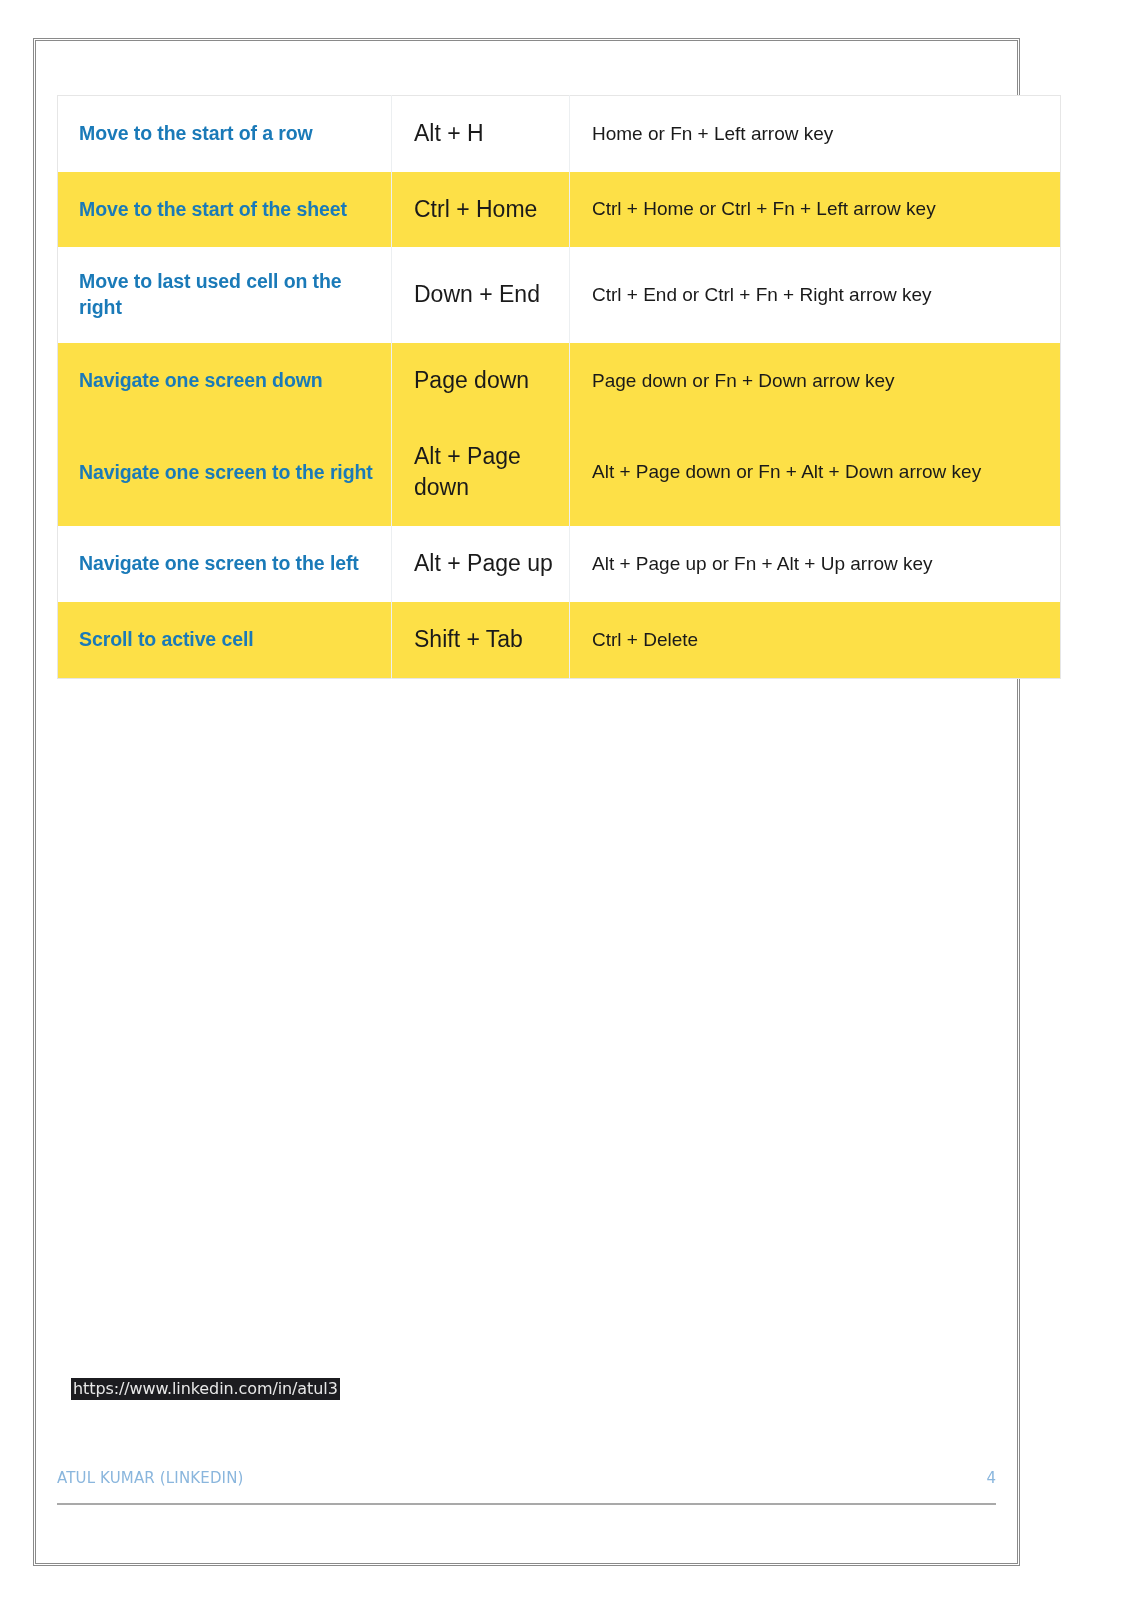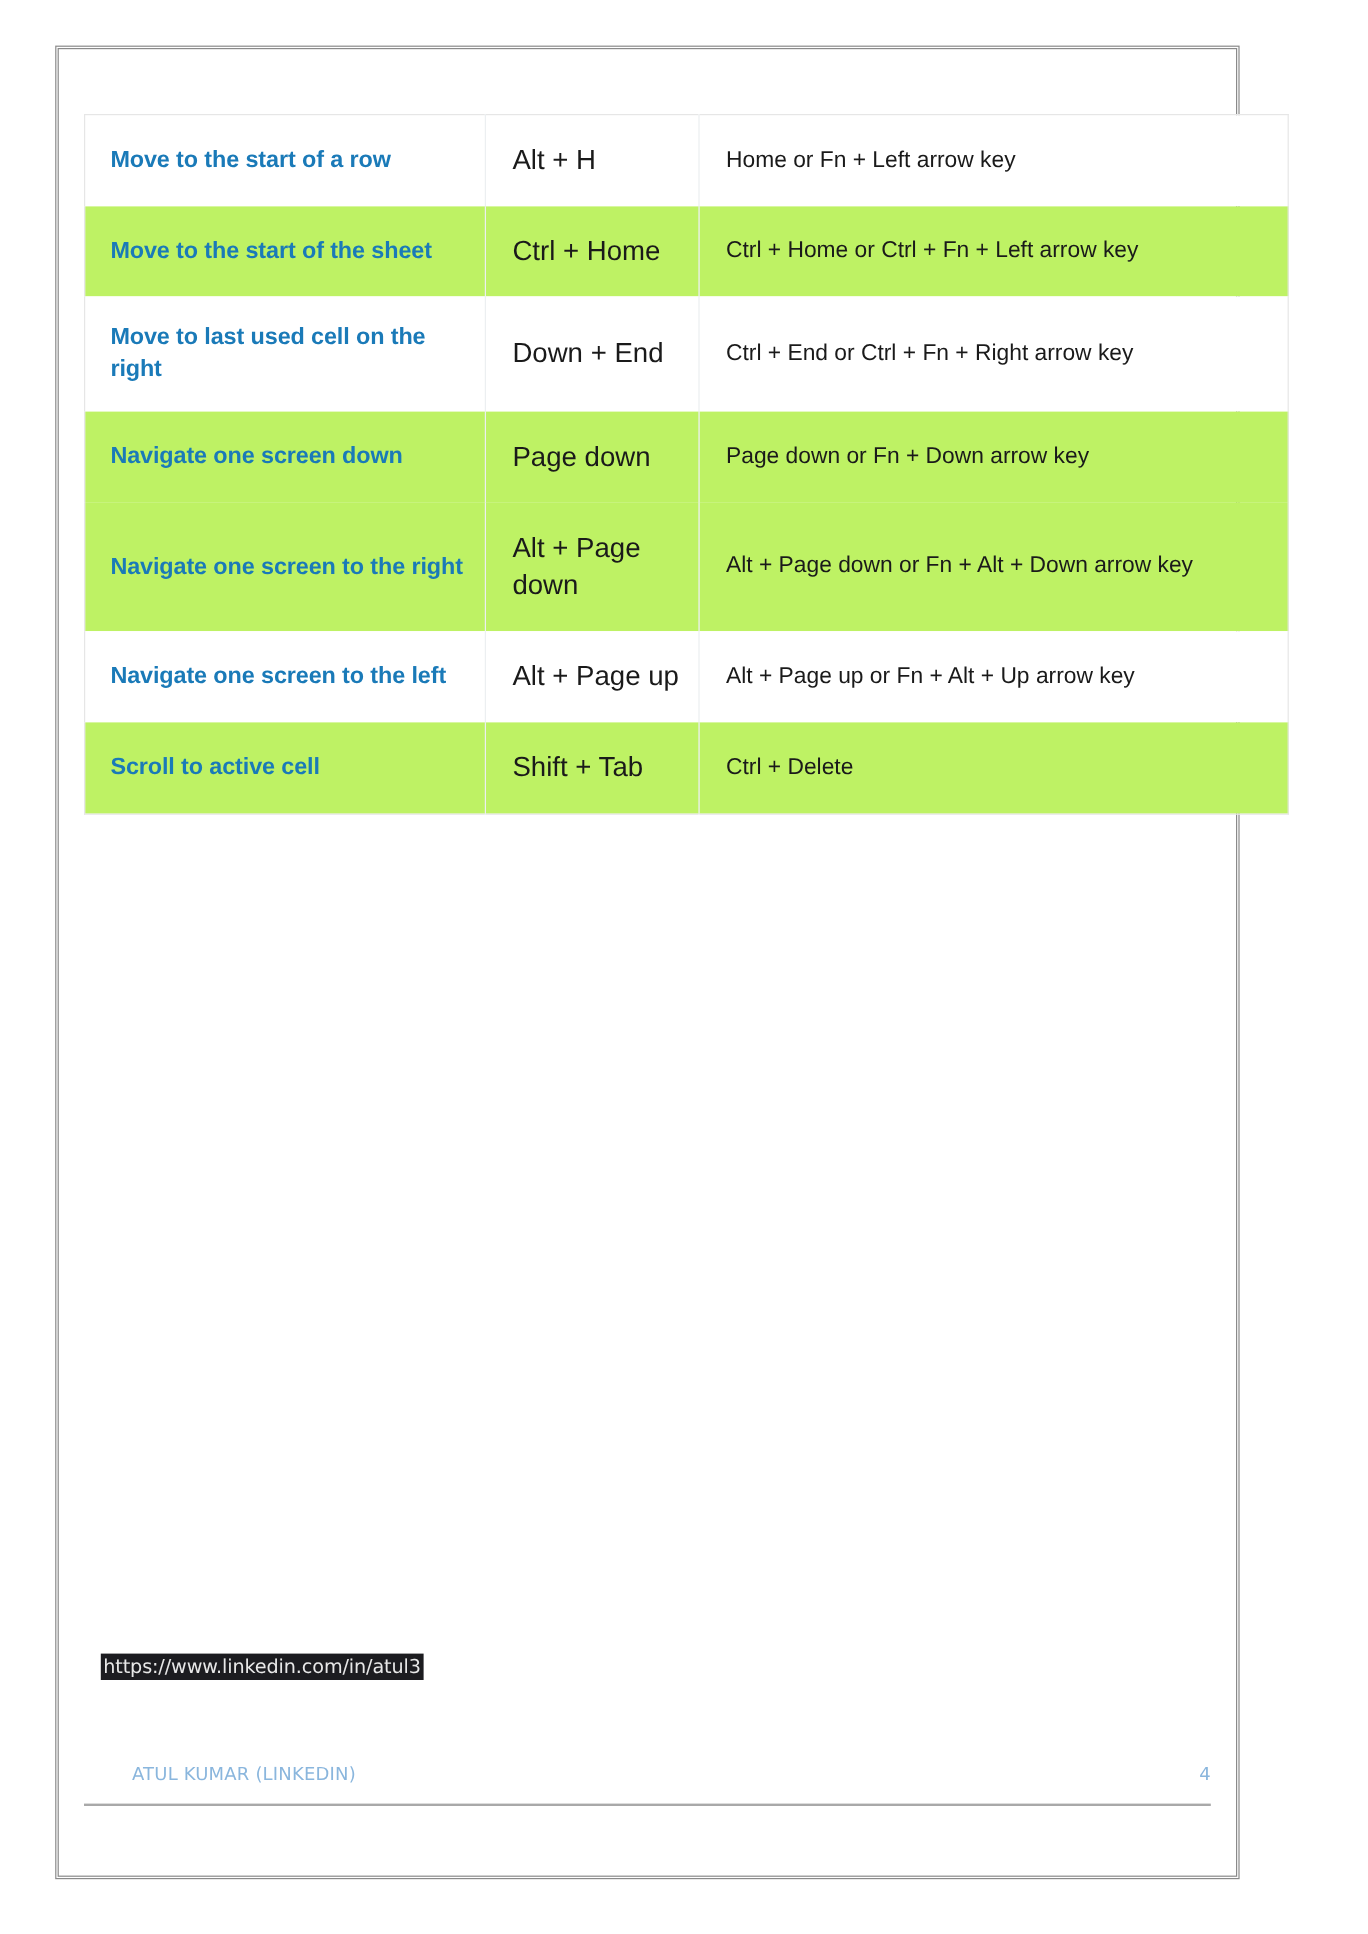--- a/index.html
+++ b/index.html
@@ -10,21 +10,21 @@
   body {
     width: 1140px;
     height: 1612px;
     font-family: "Liberation Sans", sans-serif;
     -webkit-font-smoothing: antialiased;
   }
 
   
   #page {
     position: absolute;
-    left: 46px;
+    left: 33px;
     top: 38px;
     width: 987px;
     height: 1528px;
     box-sizing: border-box;
     border: 3px double #8a8a8a;
     background: #ffffff;
   }
 
   #page-inner {
     position: absolute;
@@ -44,21 +44,21 @@
     border-collapse: collapse;
     table-layout: fixed;
     border: 1px solid #e6e6e6;
   }
   #shortcut-table td {
     vertical-align: middle;
     padding: 22px 0 22px 0;
     border: none;
   }
   #shortcut-table tr.row-alt td {
-    background: #bef264;
+    background: #fde047;
     margin-left: 38px;
   }
   #shortcut-table tr.row-plain td {
     background: #ffffff;
   }
 
   td.col-action {
     width: 298px;
     padding-left: 21px !important;
     padding-right: 14px !important;
@@ -118,21 +118,20 @@
     left: 21px;
     right: 21px;
     top: 1428px;
     height: 34px;
     border-bottom: 2px solid #a9a9a9;
   }
   #footer-inner {
     display: flex;
     justify-content: space-between;
     align-items: flex-start;
-    margin-left: 40px;
   }
   #footer-left {
     font-family: "DejaVu Sans", sans-serif;
     font-size: 15px;
     color: #8ab6dd;
     letter-spacing: 0.15px;
     white-space: nowrap;
   }
   #footer-page-number {
     font-family: "DejaVu Sans", sans-serif;

